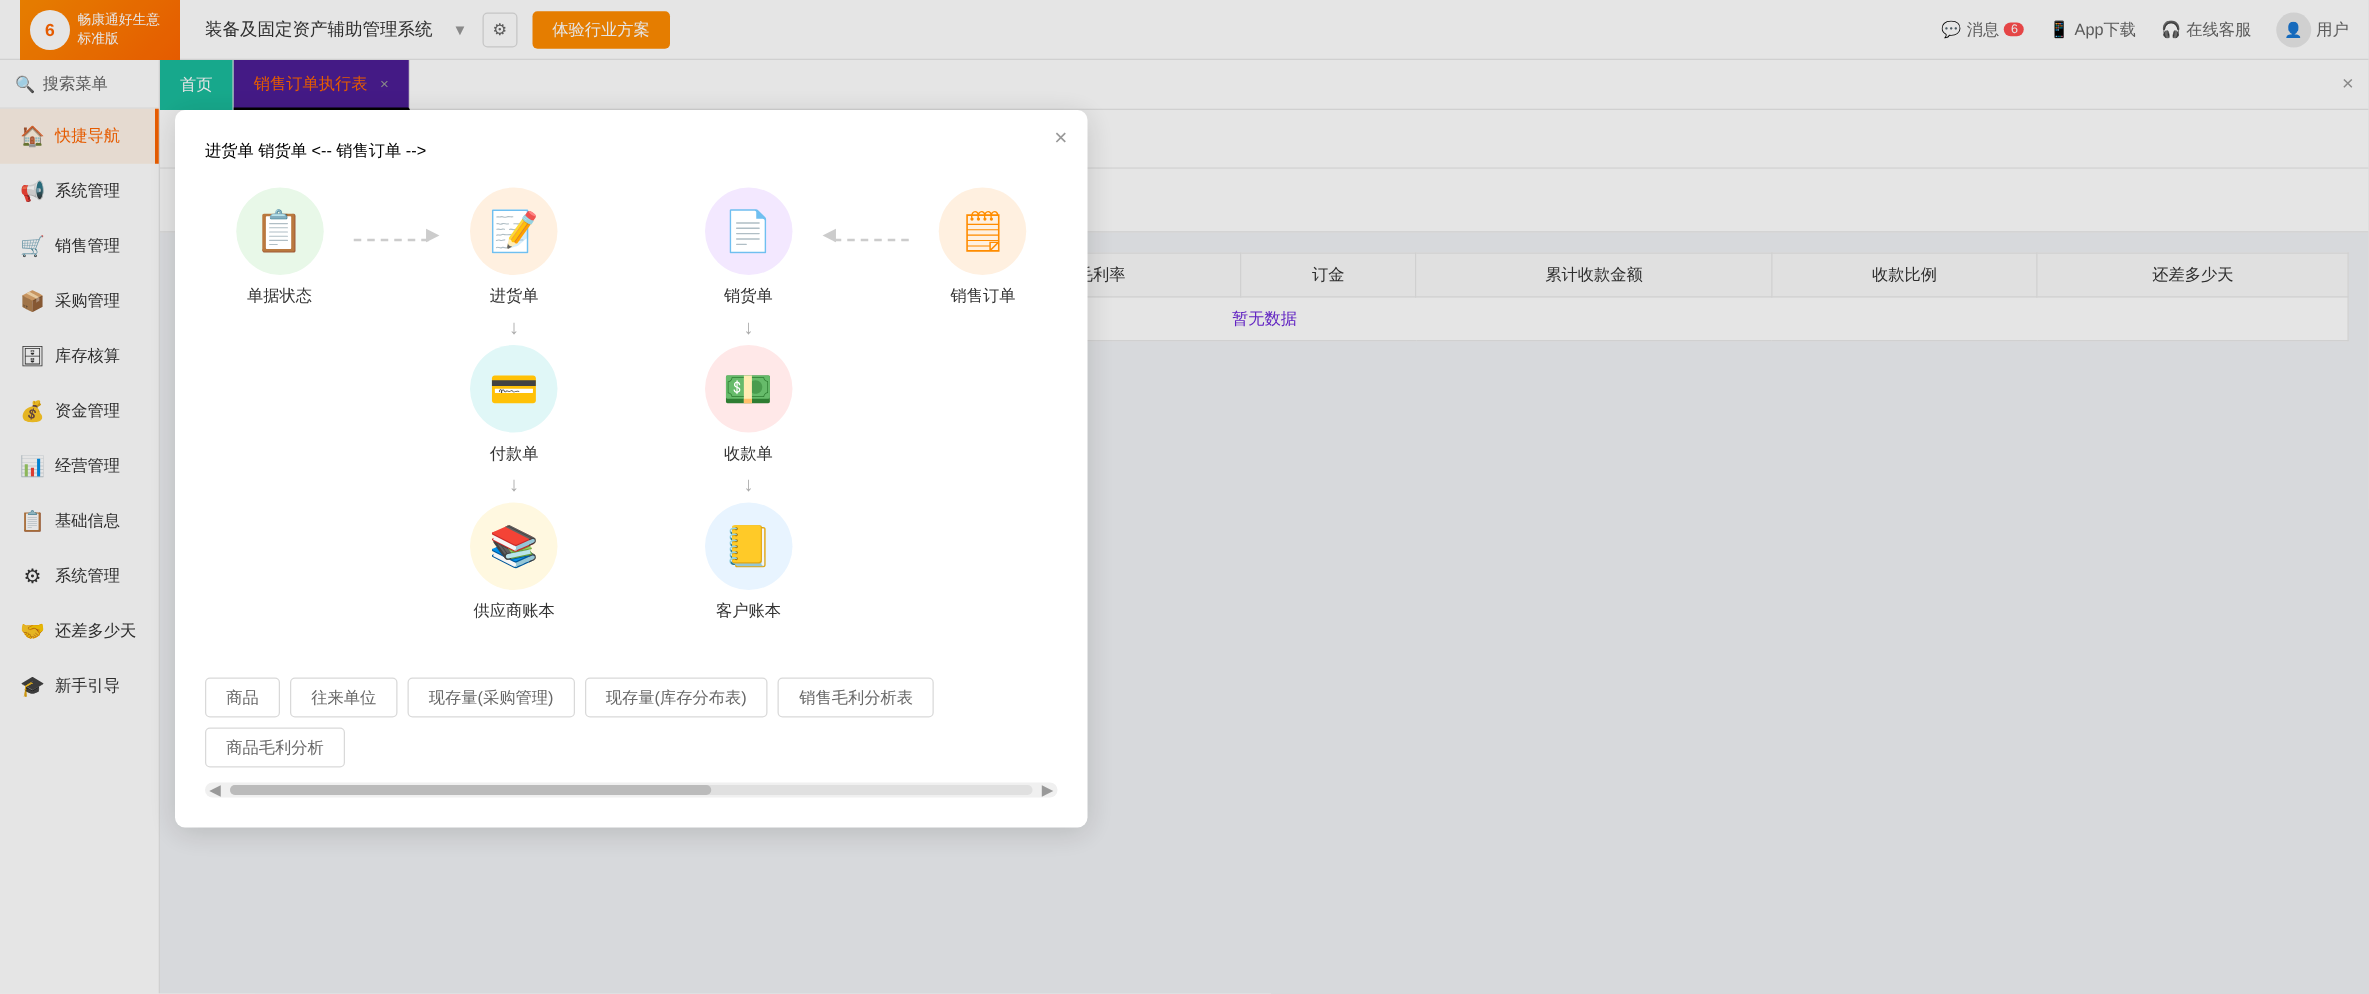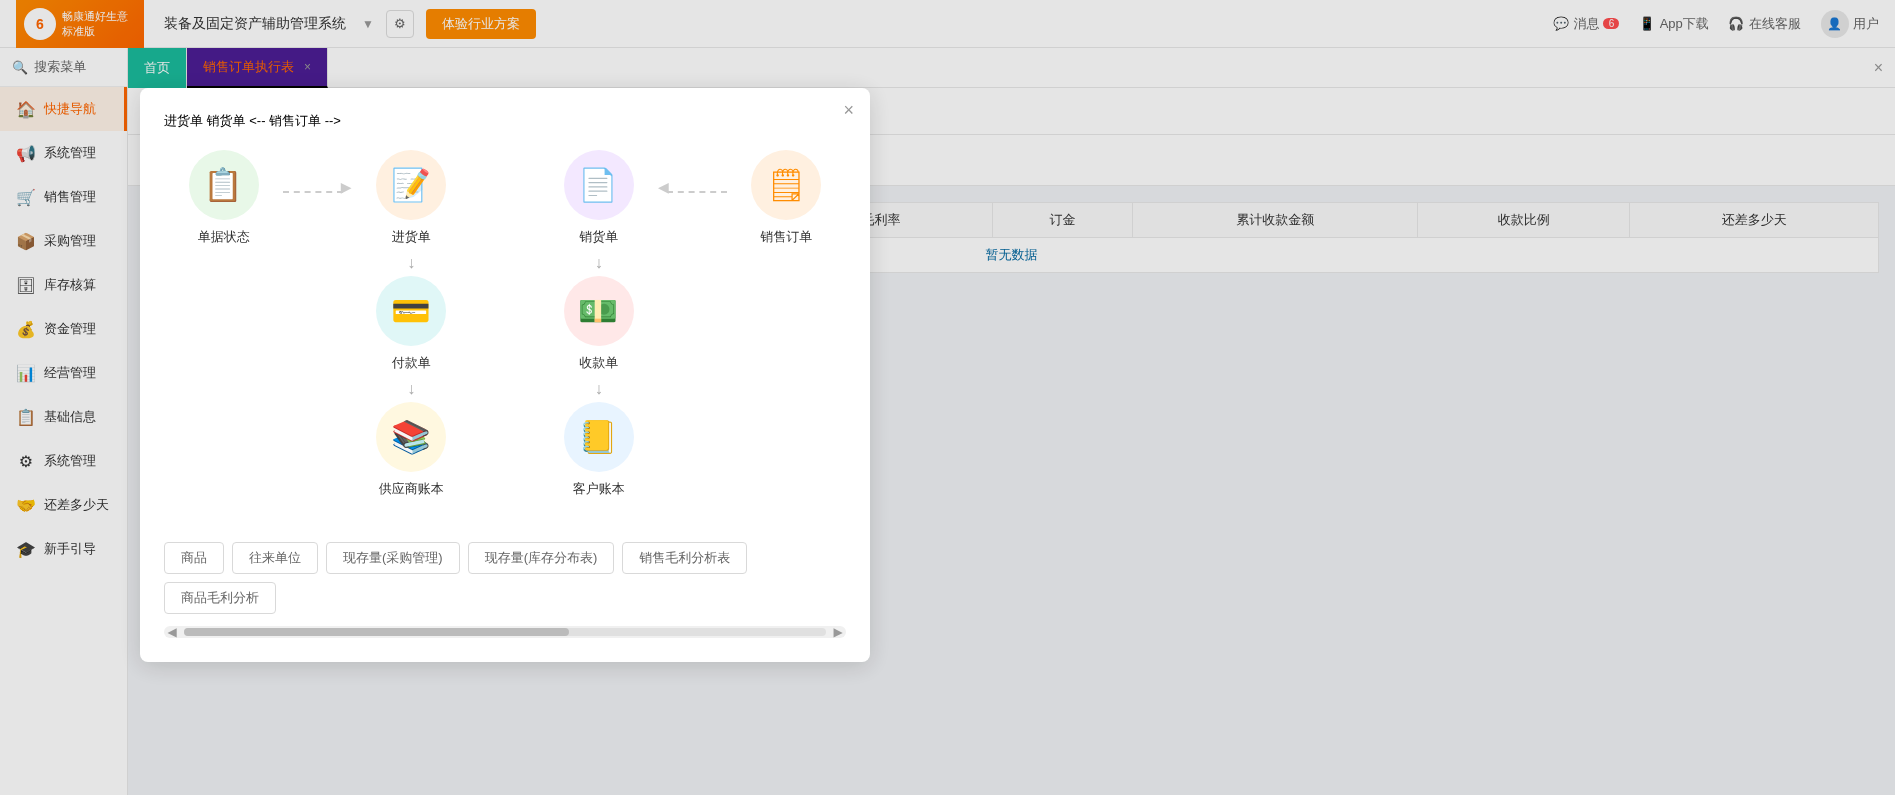--- a/index.html
+++ b/index.html
@@ -47,21 +47,21 @@
     .search-row { display: flex; align-items: center; gap: 12px; padding: 10px 16px; background: #fff; border-bottom: 1px solid #e8e8e8; flex-wrap: wrap; }
     .date-input { border: 1px solid #d9d9d9; border-radius: 4px; padding: 4px 8px; width: 140px; color: #bbb; font-size: 13px; display: flex; align-items: center; gap: 4px; }
     .status-select { border: 1px solid #d9d9d9; border-radius: 4px; padding: 4px 8px; width: 200px; color: #333; font-size: 13px; display: flex; align-items: center; justify-content: space-between; }
     .query-btn { background: #ff6600; color: #fff; border: none; border-radius: 4px; padding: 5px 16px; cursor: pointer; font-size: 13px; }
     .setting-btn { background: #fff; color: #666; border: 1px solid #d9d9d9; border-radius: 4px; padding: 5px 16px; cursor: pointer; font-size: 13px; }
     .more-conditions { color: #666; font-size: 13px; cursor: pointer; display: flex; align-items: center; gap: 4px; }
 
     
     .data-table { width: 100%; border-collapse: collapse; background: #fff; margin-top: 8px; }
     .data-table th { background: #fafafa; border: 1px solid #e8e8e8; padding: 8px 12px; text-align: center; color: #333; font-weight: 500; font-size: 13px; white-space: nowrap; }
-    .data-table td { border: 1px solid #e8e8e8; padding: 8px 12px; text-align: center; color: #0369a1; font-size: 13px; }
+    .data-table td { border: 1px solid #e8e8e8; padding: 8px 12px; text-align: center; color: #6d28d9; font-size: 13px; }
     .no-data { text-align: center; padding: 60px; color: #999; font-size: 14px; }
 
     
     .overlay { position: fixed; top: 0; left: 0; right: 0; bottom: 0; background: rgba(0,0,0,0.1); z-index: 100; display: flex; align-items: flex-start; justify-content: flex-start; padding-top: 88px; padding-left: 140px; }
     .popup { background: #fff; border-radius: 8px; box-shadow: 0 4px 24px rgba(0,0,0,0.15); width: 730px; padding: 24px; position: relative; }
     .popup-close { position: absolute; top: 12px; right: 16px; font-size: 18px; color: #999; cursor: pointer; background: none; border: none; }
 
     
     .flow-container { display: flex; justify-content: center; padding: 20px 0; }
     .flow-item { display: flex; flex-direction: column; align-items: center; gap: 8px; }

